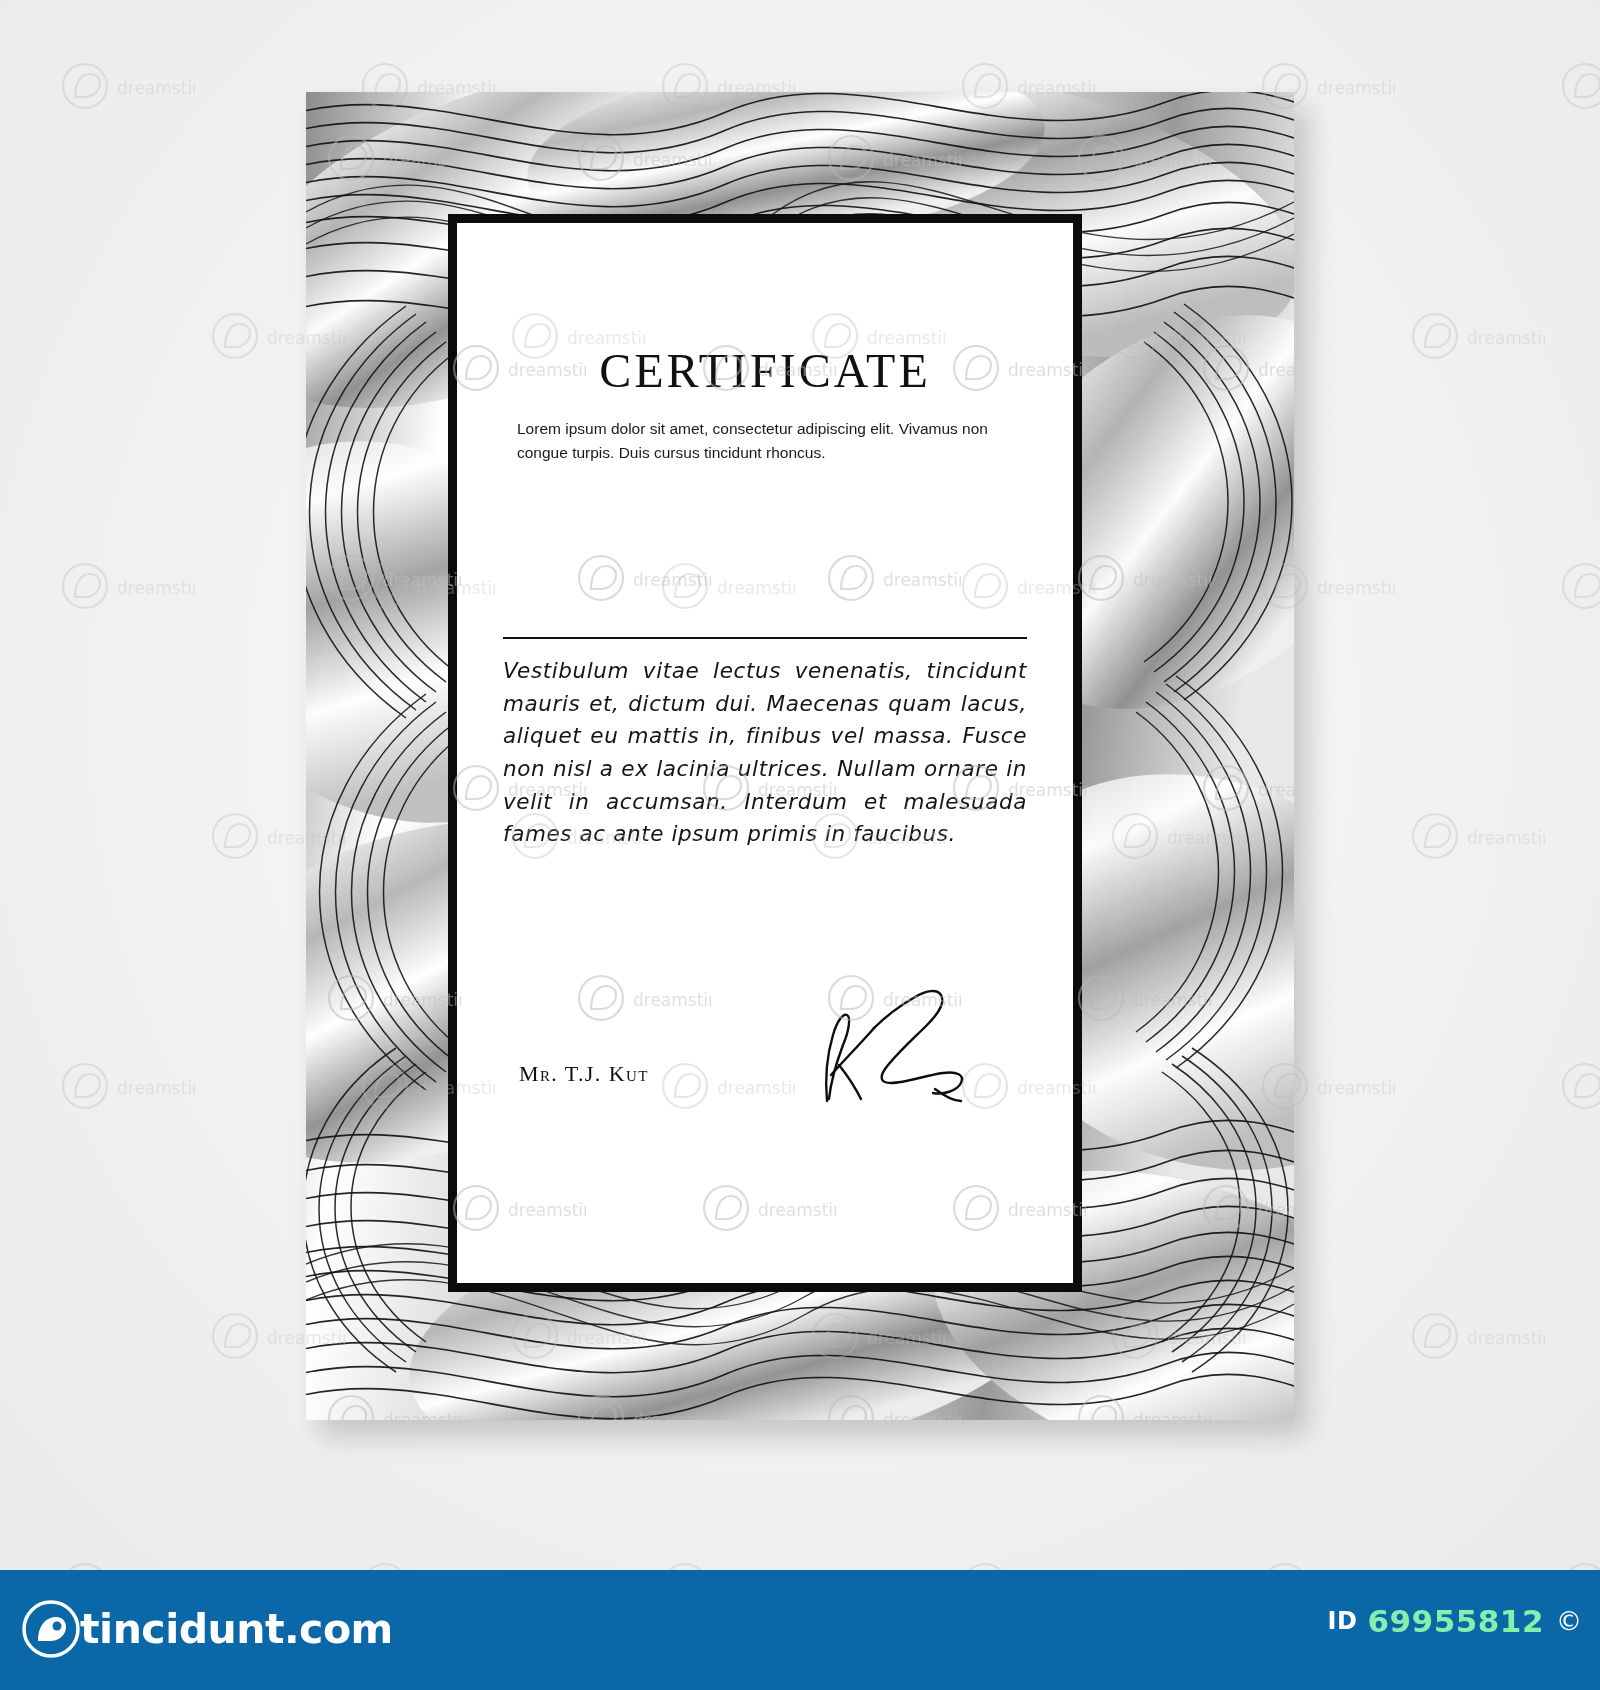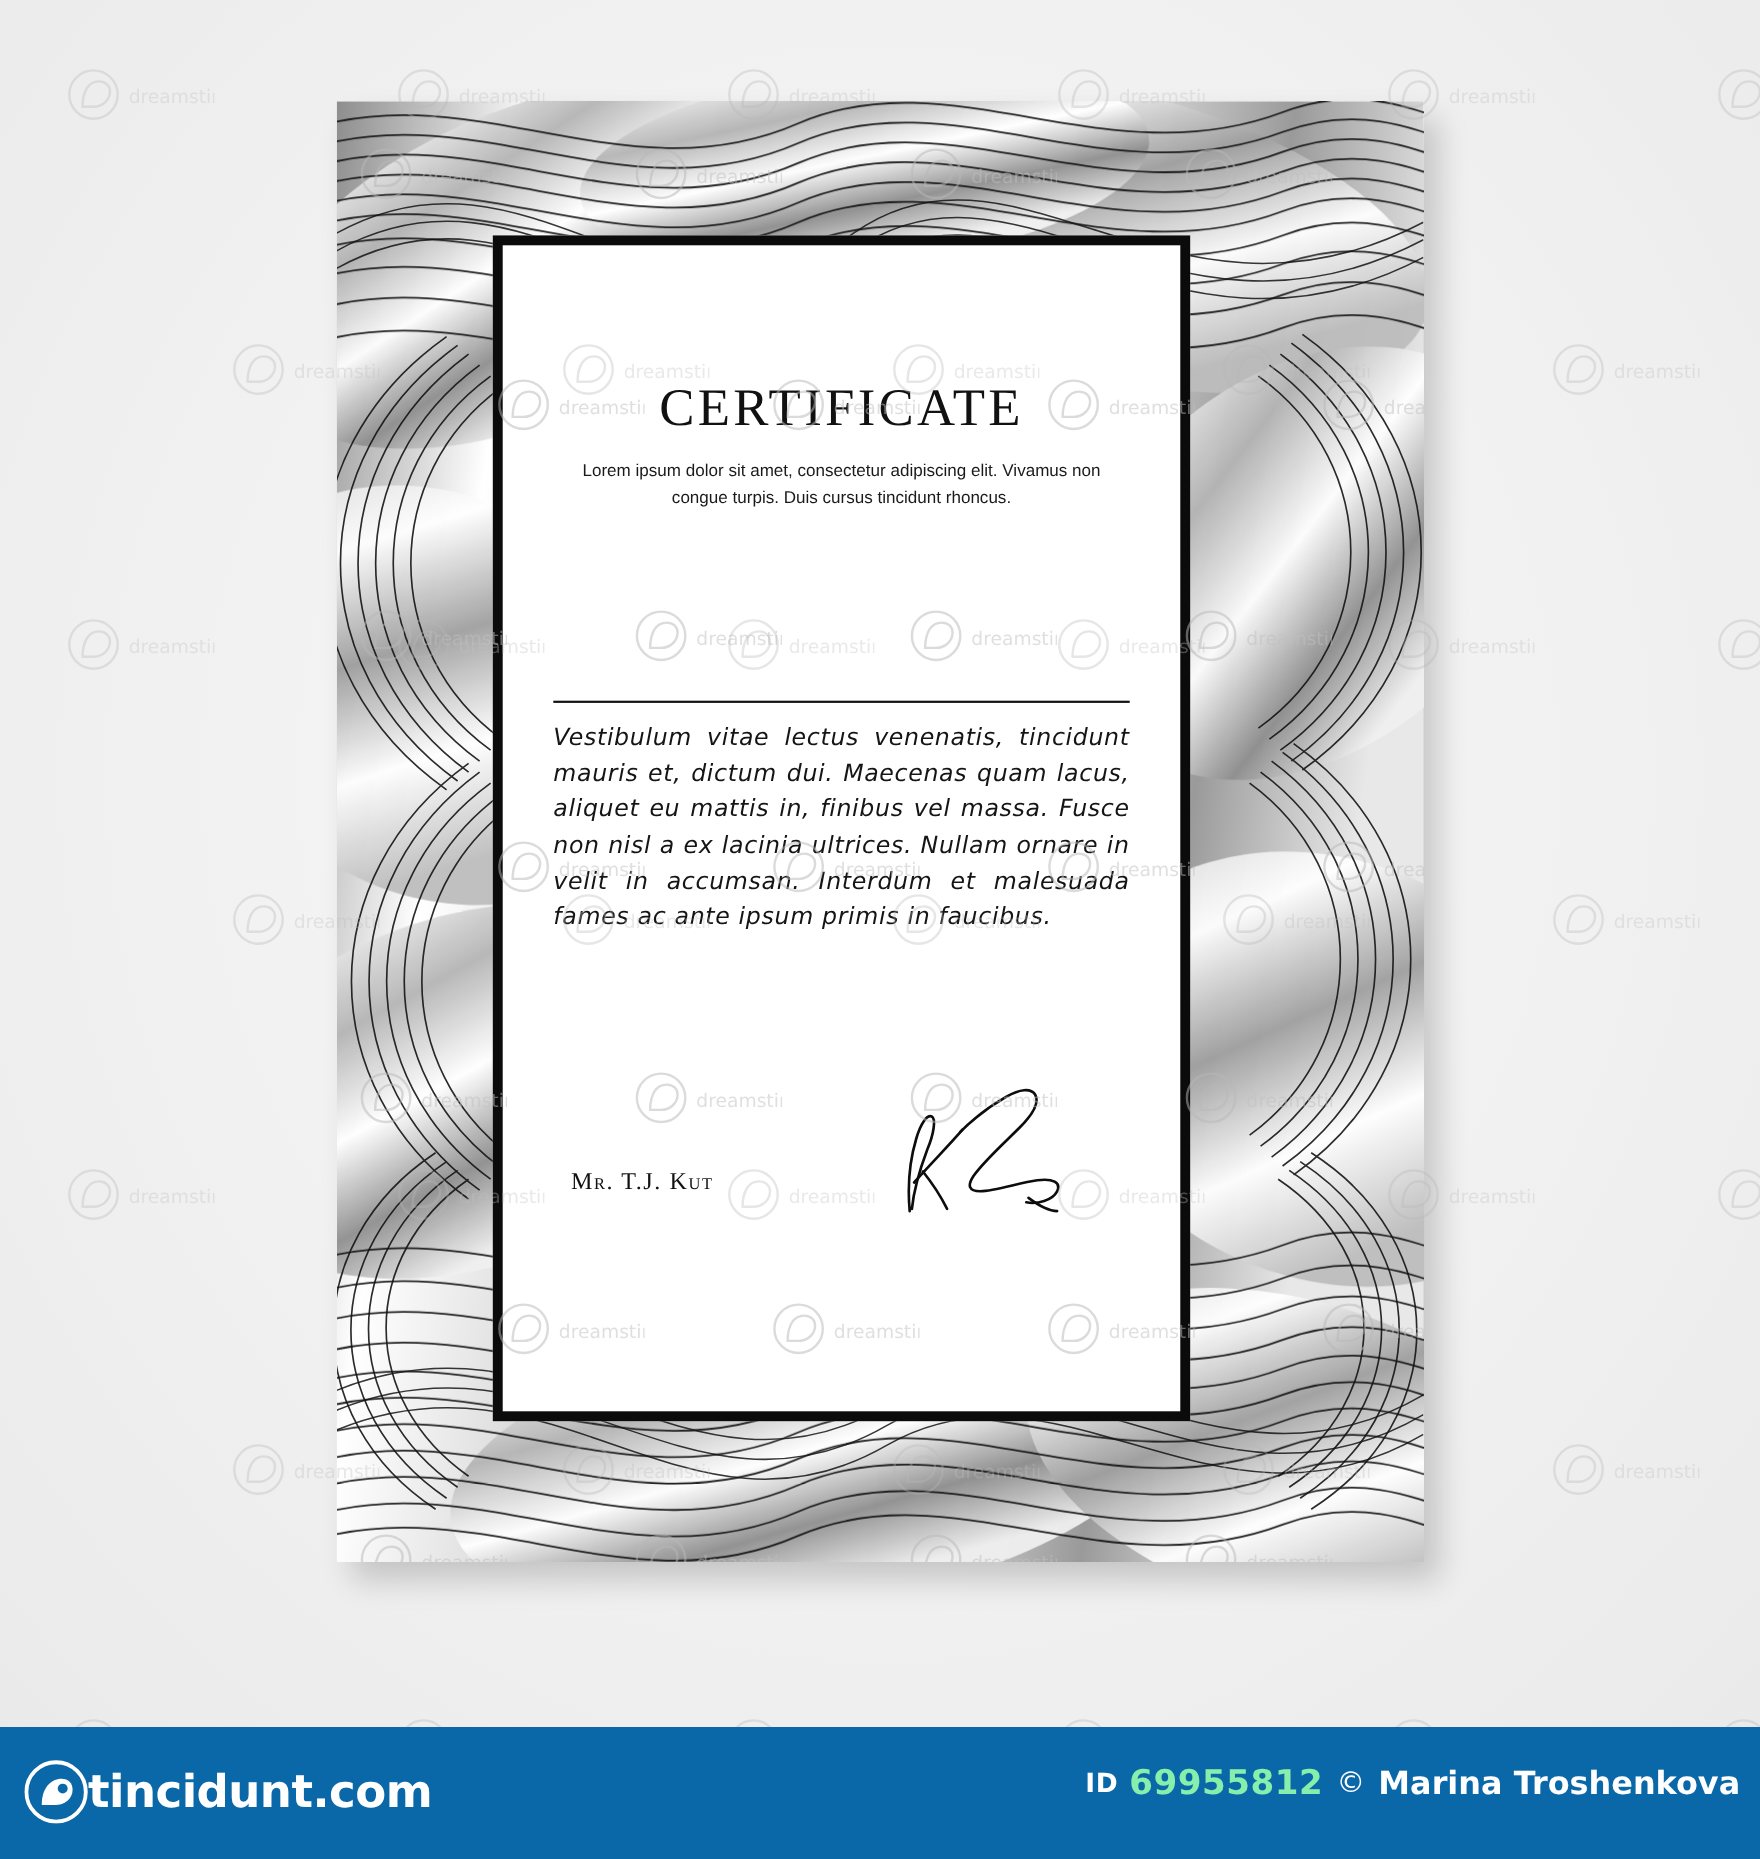--- a/index.html
+++ b/index.html
@@ -80,21 +80,21 @@
     color: #111;
     margin: 72px 0 18px 0;
     line-height: 1;
     font-weight: 400;
   }
 
   #cert-subtitle {
     font-family: "Liberation Sans", sans-serif;
     font-size: 15.5px;
     line-height: 1.55;
-    text-align: center;
+    text-align: left;
     color: #1a1a1a;
     margin: 22px 14px 0 14px;
   }
 
   #divider-rule {
     margin: 172px 0 0 0;
     height: 2px;
     background: #111;
     width: 100%;
   }
@@ -912,17 +912,16 @@
       </svg>
       <span id="dreamstime-wordmark">tincidunt.com</span>
     </div>
 
     <div id="stock-credit">
       <div id="image-id-wrap">
         <span class="id-label">ID</span>
         <span id="image-id-number">69955812</span>
       </div>
       <span id="copyright-symbol">©</span>
-      <span id="author-name">Marina Troshenkova</span>
     </div>
   </div>
 
 </div>
 
 </body></html>

